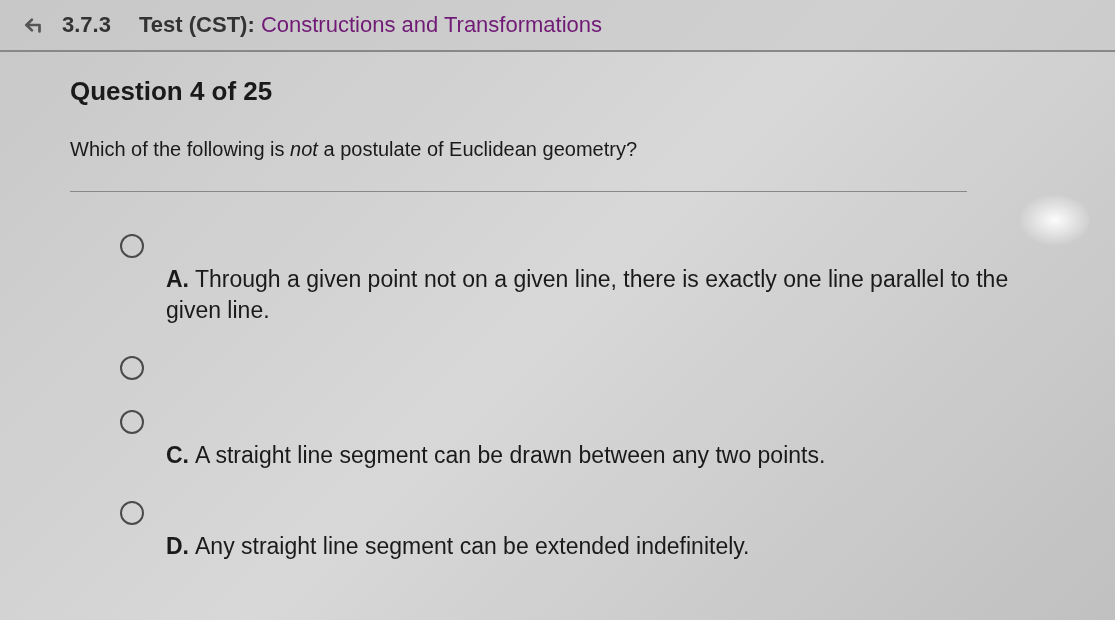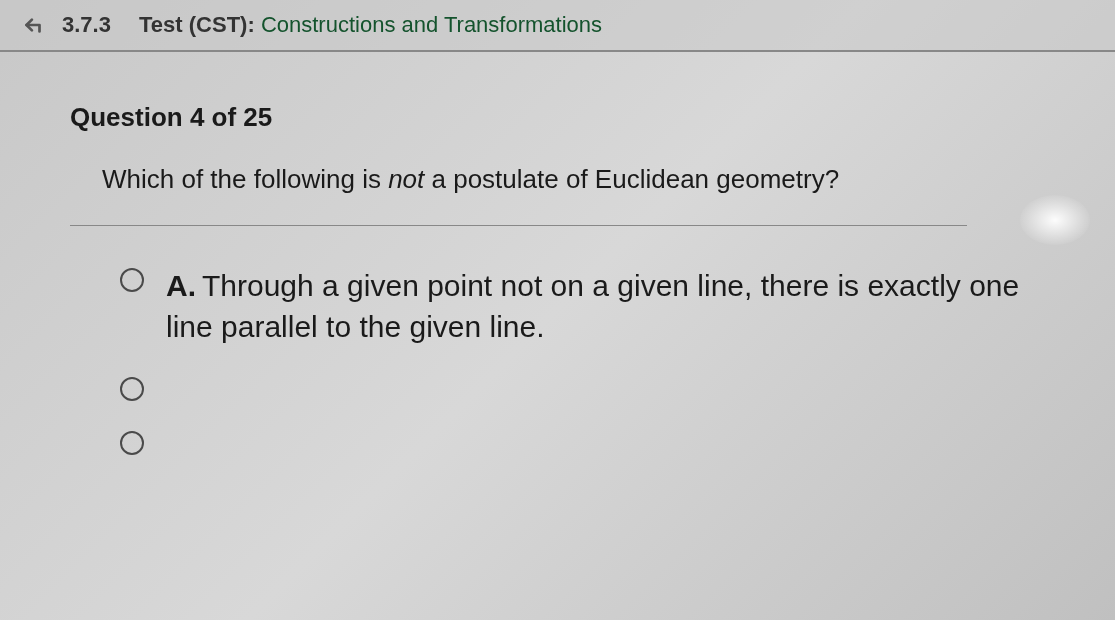--- a/index.html
+++ b/index.html
@@ -35,37 +35,36 @@
     .header-text .section-num {
       font-weight: 700;
       margin-right: 22px;
     }
     .header-text .test-label {
       font-weight: 700;
       margin-top: 39px;
     }
     .header-text .test-name {
       font-weight: 400;
-      color: #14532d;
+      color: #701a75;
     }
     .content {
-      padding: 50px 70px 30px 70px;
+      padding: 24px 70px 30px 70px;
     }
     .question-number {
       font-size: 26px;
       font-weight: 700;
       color: #1a1a1a;
       margin-bottom: 28px;
     }
     .question-text {
-      font-size: 26px;
+      font-size: 20px;
       color: #1a1a1a;
       margin-bottom: 28px;
       line-height: 1.4;
-      margin-left: 32px;
     }
     .question-text .italic {
       font-style: italic;
     }
     .divider {
       border: none;
       border-top: 1px solid #888;
       margin-bottom: 40px;
       width: 92%;
     }
@@ -81,23 +80,24 @@
       width: 24px;
       height: 24px;
       border: 2.5px solid #4a4a4a;
       border-radius: 50%;
       margin-right: 22px;
       flex-shrink: 0;
       margin-top: 2px;
       background: transparent;
     }
     .option-text {
-      font-size: 30px;
+      font-size: 23px;
       color: #1a1a1a;
       line-height: 1.35;
+      margin-top: 32px;
     }
     .option-letter {
       font-weight: 700;
       margin-right: 6px;
     }
     .glow {
       position: absolute;
       top: 195px;
       right: 25px;
       width: 70px;
@@ -135,17 +135,26 @@
       <div class="radio"></div>
       <div class="option-text">
         <span class="option-letter">A.</span><span>Through a given point not on a given line, there is exactly one line parallel to the given line.</span>
       </div>
     </div>
     <div class="option">
       <div class="radio"></div>
     </div>
     <div class="option">
       <div class="radio"></div>
+      <div class="option-text">
+        <span class="option-letter">C.</span><span>A straight line segment can be drawn between any two points.</span>
+      </div>
+    </div>
+    <div class="option">
+      <div class="radio"></div>
+      <div class="option-text">
+        <span class="option-letter">D.</span><span>Any straight line segment can be extended indefinitely.</span>
+      </div>
     </div>
   </div>
 </div>
 
 <div class="glow"></div>
 
 </body></html>

